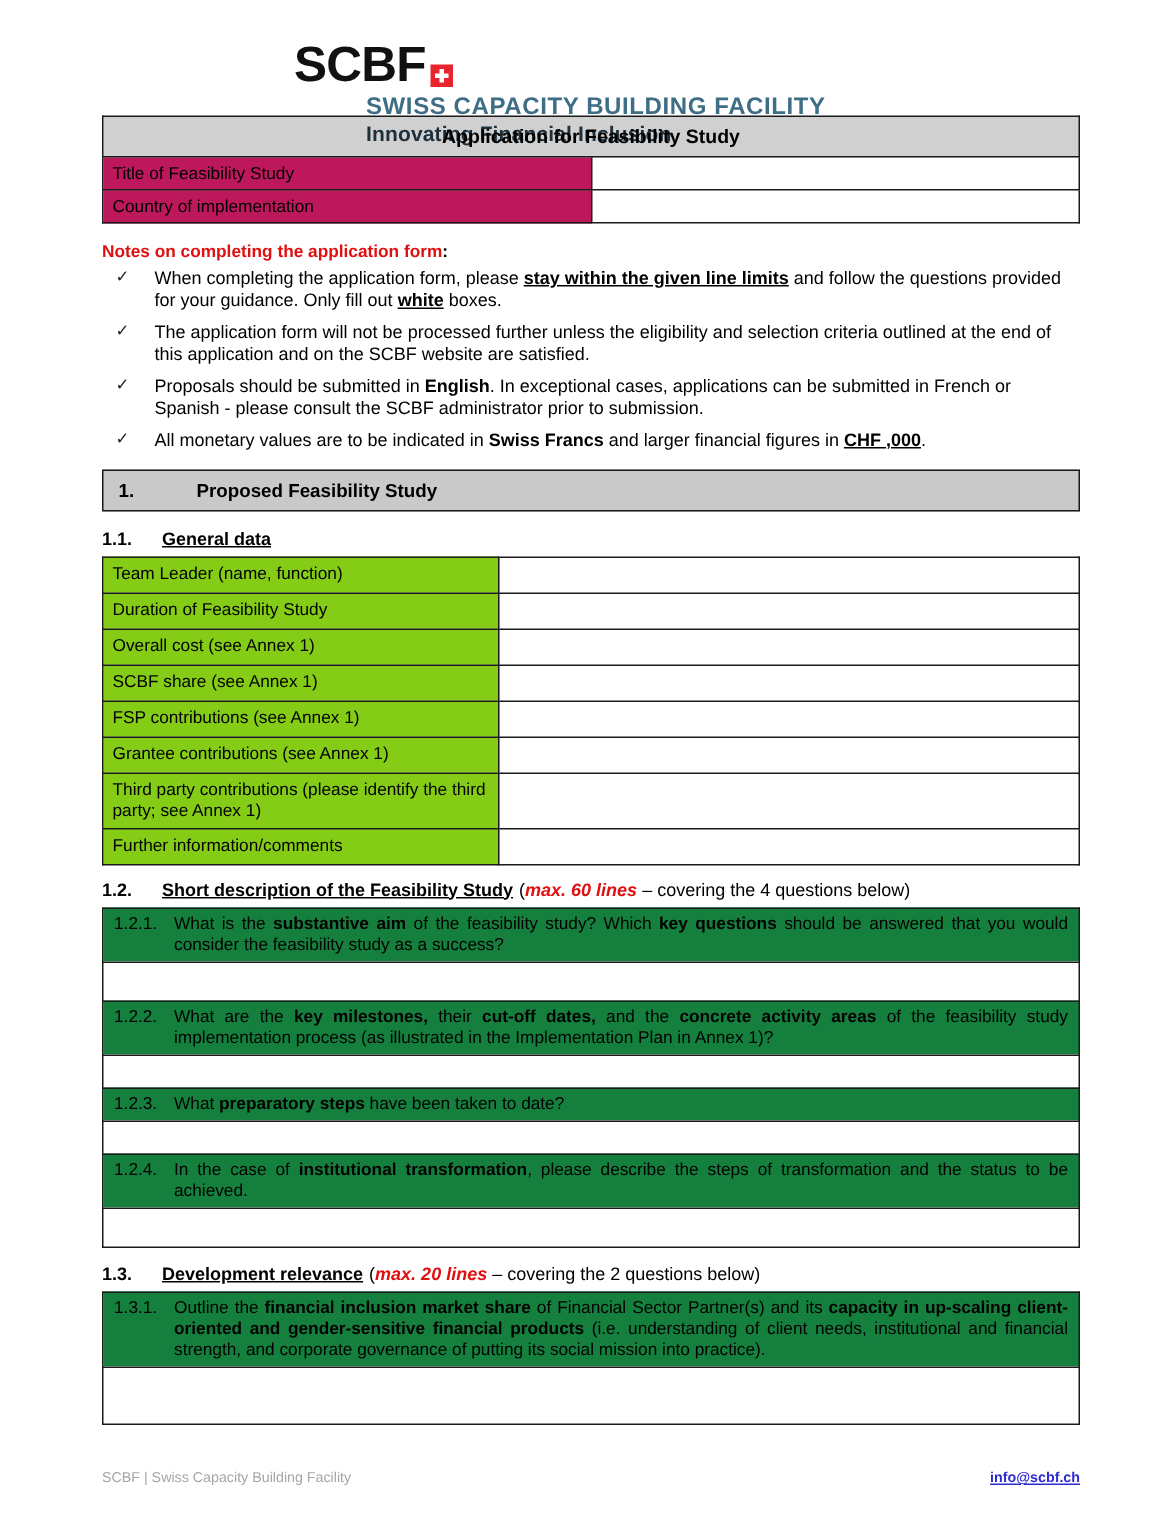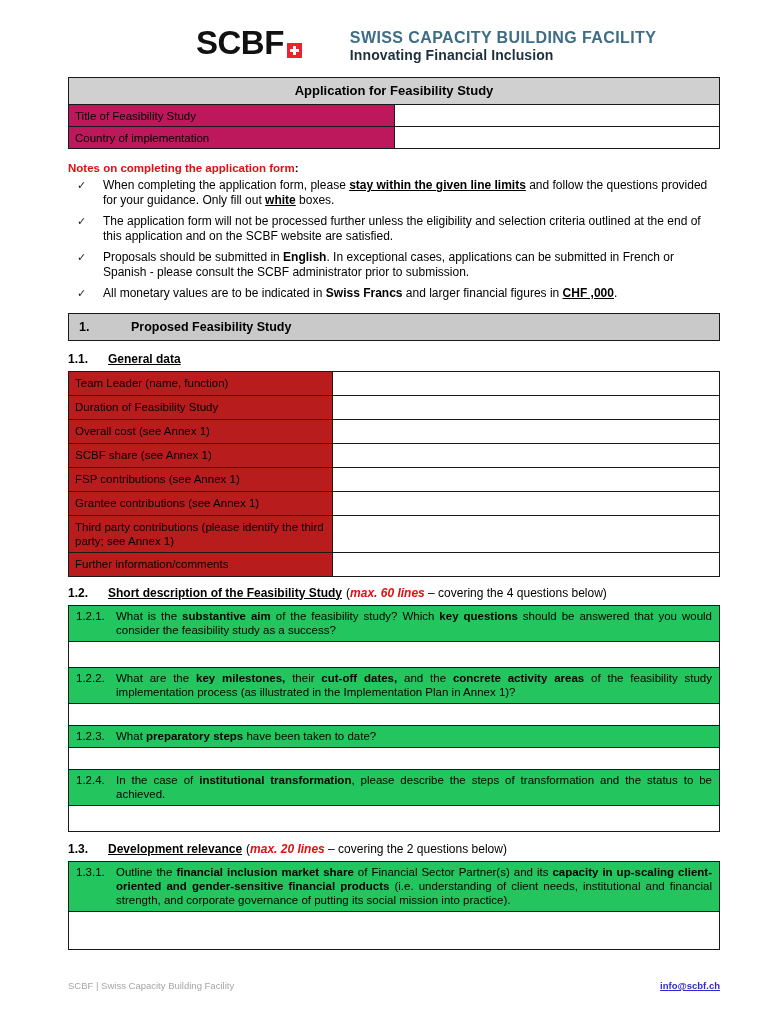--- a/index.html
+++ b/index.html
@@ -22,20 +22,21 @@
     padding: 0;
   }
 
   
   .logo-header {
     display: flex;
     align-items: flex-start;
     padding: 26px 0 0 0;
     margin-left: 196px;
     height: 68px;
+    flex-direction: column;
   }
   .logo-mark {
     display: flex;
     align-items: center;
     height: 34px;
   }
   .logo-word {
     font-family: "Liberation Sans", sans-serif;
     font-weight: bold;
     font-size: 33px;
@@ -183,31 +184,31 @@
   .subheading .txt { font-weight: bold; text-decoration: underline; }
   .subheading .tail { font-weight: normal; margin-left: 4px; }
   .redital {
     color: #e01010;
     font-weight: bold;
     font-style: italic;
   }
 
   
   .gd-table td.lbl {
-    background: #b91c1c;
+    background: #84cc16;
     font-size: 11.5px;
     padding: 4px 6px;
   }
   .gd-table td.val { background: #fff; }
 
   
   .q-table { width: 652px; margin-left: 68px; border-collapse: collapse; table-layout: fixed; }
   .q-table td { border: 1px solid #1a1a1a; }
   .q-table td.q {
-    background: #22c55e;
+    background: #15803d;
     font-size: 11.5px;
     line-height: 14px;
     padding: 3px 7px 4px 7px;
     text-align: justify;
     vertical-align: top;
   }
   .q-table td.a {
     background: #ffffff;
     padding: 0;
   }

